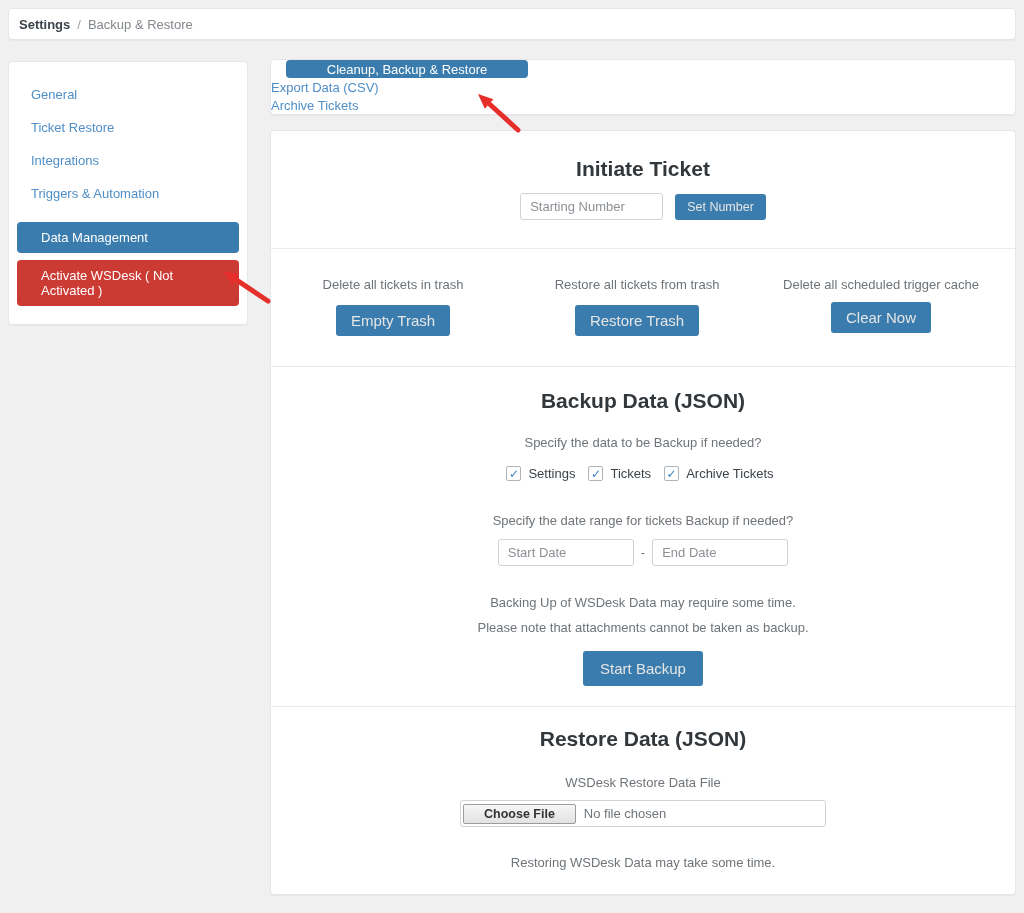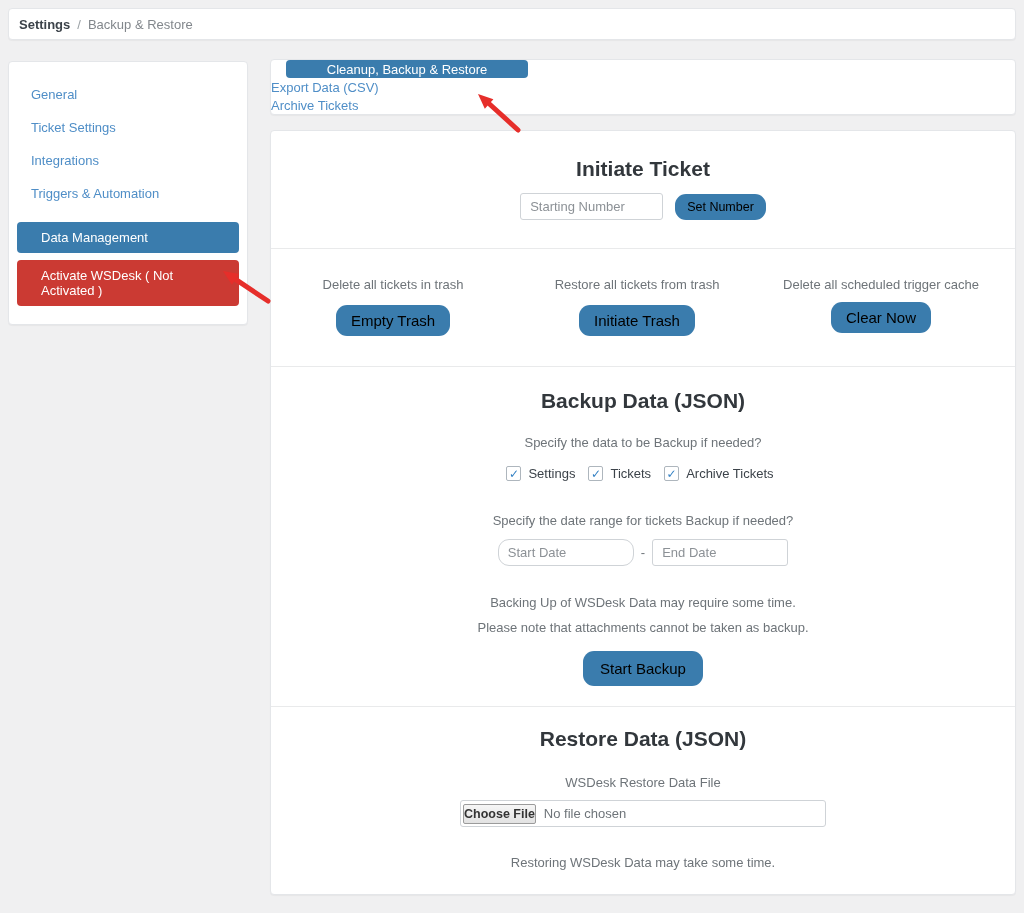--- a/index.html
+++ b/index.html
@@ -56,21 +56,21 @@
 
   .content-card {
     position:absolute; left:270px; top:130px; width:746px; height:765px;
     text-align:center;
   }
   .section-title { font-size:21px; font-weight:bold; color:#32373c; }
   .muted { font-size:13px; color:#6e7479; }
   .divider { border:none; border-top:1px solid #e9eaeb; margin:0; }
 
   .blue-btn {
-    background:#3a7cad; color:#000000; border:none; border-radius:11px;
+    background:#3a7cad; color:#e5e5e5; border:none; border-radius:3px;
     cursor:pointer; font-family:inherit;
   }
   .btn-sm { font-size:12.5px; padding:6px 12px; }
   .btn-md { font-size:15px; padding:7px 15px; }
   .btn-lg { font-size:15px; padding:9px 17px; }
 
   .text-input {
     height:27px; border:1px solid #cfd3d7; border-radius:3px;
     padding:9px 9px; font-size:13px; color:#0f172a; font-family:inherit;
   }
@@ -94,40 +94,40 @@
 
   .date-row { margin-top:11px; display:flex; justify-content:center; align-items:center; gap:7px; color:#6e7479; font-size:13px; }
 
   
   .file-box {
     margin:10px auto 0 auto; width:366px; height:27px; border:1px solid #cfd3d7; border-radius:3px;
     display:flex; align-items:center; padding:0 2px; cursor:pointer; background:#fff;
   }
   .choose-btn {
     background:linear-gradient(#f6f6f6,#e2e2e2); border:1px solid #9b9b9b; border-radius:2px;
-    font-size:12.5px; color:#333; padding:2px 0; font-family:inherit; cursor:pointer; font-weight:bold;
+    font-size:12.5px; color:#333; padding:2px 20px; font-family:inherit; cursor:pointer; font-weight:bold;
   }
   .no-file { margin-left:8px; font-size:13px; color:#6e7479; }
 
   .arrow-svg { position:absolute; z-index:5; pointer-events:none; }
 </style>
 </head>
 <body>
 
 <div class="page">
 
   <div class="card breadcrumb-bar">
     <span class="crumb-section">Settings</span>
     <span class="crumb-sep">/</span>
     <span class="crumb-page">Backup &amp; Restore</span>
   </div>
 
   <div class="card sidebar">
     <a class="side-link">General</a>
-    <a class="side-link">Ticket Settings</a>
+    <a class="side-link">Ticket Restore</a>
     <a class="side-link">Integrations</a>
     <a class="side-link">Triggers &amp; Automation</a>
     <button class="side-btn active">Data Management</button>
     <button class="side-btn danger">Activate WSDesk ( Not Activated )</button>
   </div>
 
   <div class="card tab-card">
     <button class="tab-active">Cleanup, Backup &amp; Restore</button>
     <div class="tab-link-wrap">
       <a class="tab-link">Export Data (CSV)</a>
@@ -149,21 +149,21 @@
 
     <hr class="divider">
 
     <div class="trio-row">
       <div class="trio-col">
         <div class="muted">Delete all tickets in trash</div>
         <button class="blue-btn btn-md" style="margin-top:13px;">Empty Trash</button>
       </div>
       <div class="trio-col">
         <div class="muted">Restore all tickets from trash</div>
-        <button class="blue-btn btn-md" style="margin-top:13px;">Initiate Trash</button>
+        <button class="blue-btn btn-md" style="margin-top:13px;">Restore Trash</button>
       </div>
       <div class="trio-col">
         <div class="muted">Delete all scheduled trigger cache</div>
         <button class="blue-btn btn-md" style="margin-top:10px;">Clear Now</button>
       </div>
     </div>
 
     <hr class="divider">
 
     <div style="padding:22px 0 20px 0;">
@@ -180,21 +180,21 @@
           </span>
         <span class="cb-label">Tickets</span>
         <span class="cb">
             <span class="tick">✓</span>
           </span>
         <span class="cb-label">Archive Tickets</span>
       </div>
 
       <div class="muted" style="margin-top:32px;">Specify the date range for tickets Backup if needed?</div>
       <div class="date-row">
-        <input class="text-input" style="width: 136px; border-radius: 11px;" type="text" placeholder="Start Date">
+        <input class="text-input" style="width: 136px;" type="text" placeholder="Start Date">
         <span>-</span>
         <input class="text-input" style="width: 136px;" type="text" placeholder="End Date">
       </div>
 
       <div class="muted" style="margin-top:29px;">Backing Up of WSDesk Data may require some time.</div>
       <div class="muted" style="margin-top:10px;">Please note that attachments cannot be taken as backup.</div>
       <button class="blue-btn btn-lg" style="margin-top:16px;">Start Backup</button>
     </div>
 
     <hr class="divider">

